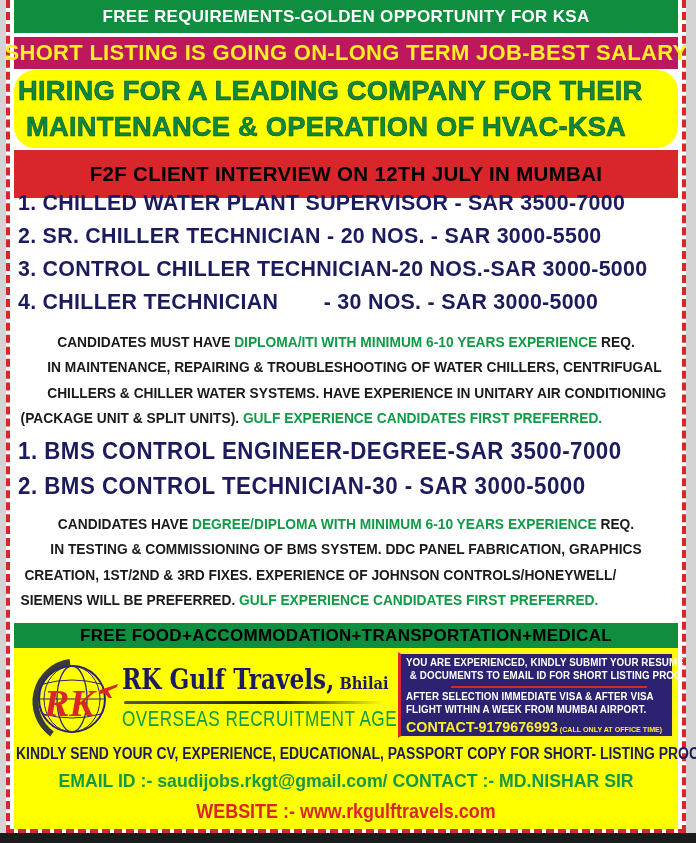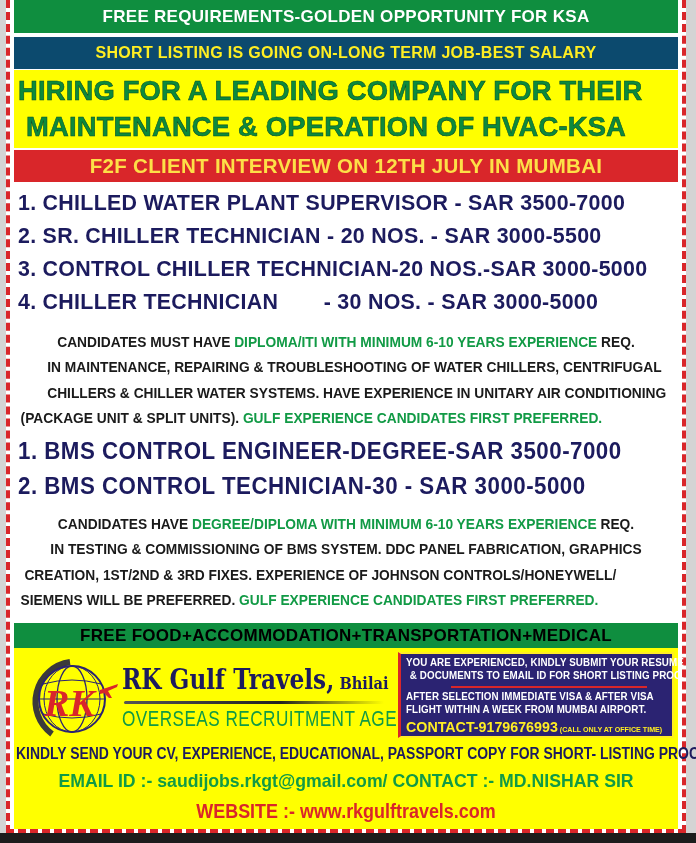--- a/index.html
+++ b/index.html
@@ -11,26 +11,26 @@
     background: #ffffff;
     border-left: 4px dashed #d9262a;
     border-right: 4px dashed #d9262a;
     border-bottom: 4px dashed #d9262a;
   }
   .bottom-strip { position: absolute; left: 0; top: 833px; width: 696px; height: 10px; background: #1c1c1c; }
   .inner { position: absolute; left: 4px; right: 4px; top: 0; bottom: 0; }
 
   .band { position: absolute; left: 0; right: 0; display: flex; align-items: center; justify-content: center; font-weight: bold; white-space: nowrap; letter-spacing: 0.3px; }
   .band-green-top { top: 0; height: 33px; background: #0f8e3f; color: #ffffff; font-size: 17px; }
-  .band-red-1 { top: 37px; height: 32px; background: #0c4a6e; color: #ffee22; font-size: 16px; }
-  .yellow-hiring { position: absolute; left: 0; right: 0; top: 70px; height: 78px; background: #ffff00; }
+  .band-red-1 { top: 37px; height: 32px; background: #be185d; color: #ffee22; font-size: 22px; }
+  .yellow-hiring { position: absolute; left: 0; right: 0; top: 70px; height: 78px; background: #ffff00; border-radius: 21px; }
   .hiring-line { position: absolute; left: 4px; right: 0; font-weight: bold; color: #0c8a3c; font-size: 28.5px; white-space: nowrap; -webkit-text-stroke: 0.6px #0b4f2a; letter-spacing: 0.2px; transform: scaleX(0.96); transform-origin: left center; }
   .hiring-1 { top: 4px; }
   .hiring-2 { top: 40px; left: 12px; }
-  .band-red-2 { top: 150px; height: 32px; background: #d9262a; color: #fde047; font-size: 20.5px; }
+  .band-red-2 { top: 150px; height: 48px; background: #d9262a; color: #000000; font-size: 20.5px; }
 
   .job { position: absolute; left: 4px; right: 0; font-weight: bold; color: #1c1b5e; white-space: nowrap; font-size: 22.5px; transform: scaleX(0.95); transform-origin: left center; letter-spacing: 0.3px; }
   .job .gap { display: inline-block; width: 48px; }
 
   .para { position: absolute; left: 0; right: 0; font-weight: bold; font-size: 15.3px; color: #1a1a1a; text-align: center; white-space: nowrap; transform: scaleX(0.9); transform-origin: center center; line-height: 24px; }
   .green { color: #119a45; }
 
   .bms { position: absolute; left: 4px; right: 0; font-weight: bold; color: #1c1b5e; white-space: nowrap; font-size: 23px; letter-spacing: 0.5px; transform: scaleX(0.97); transform-origin: left center; }
 
   .band-green-bot { top: 623px; height: 25px; background: #0f8e3f; color: #000000; font-size: 17px; }

